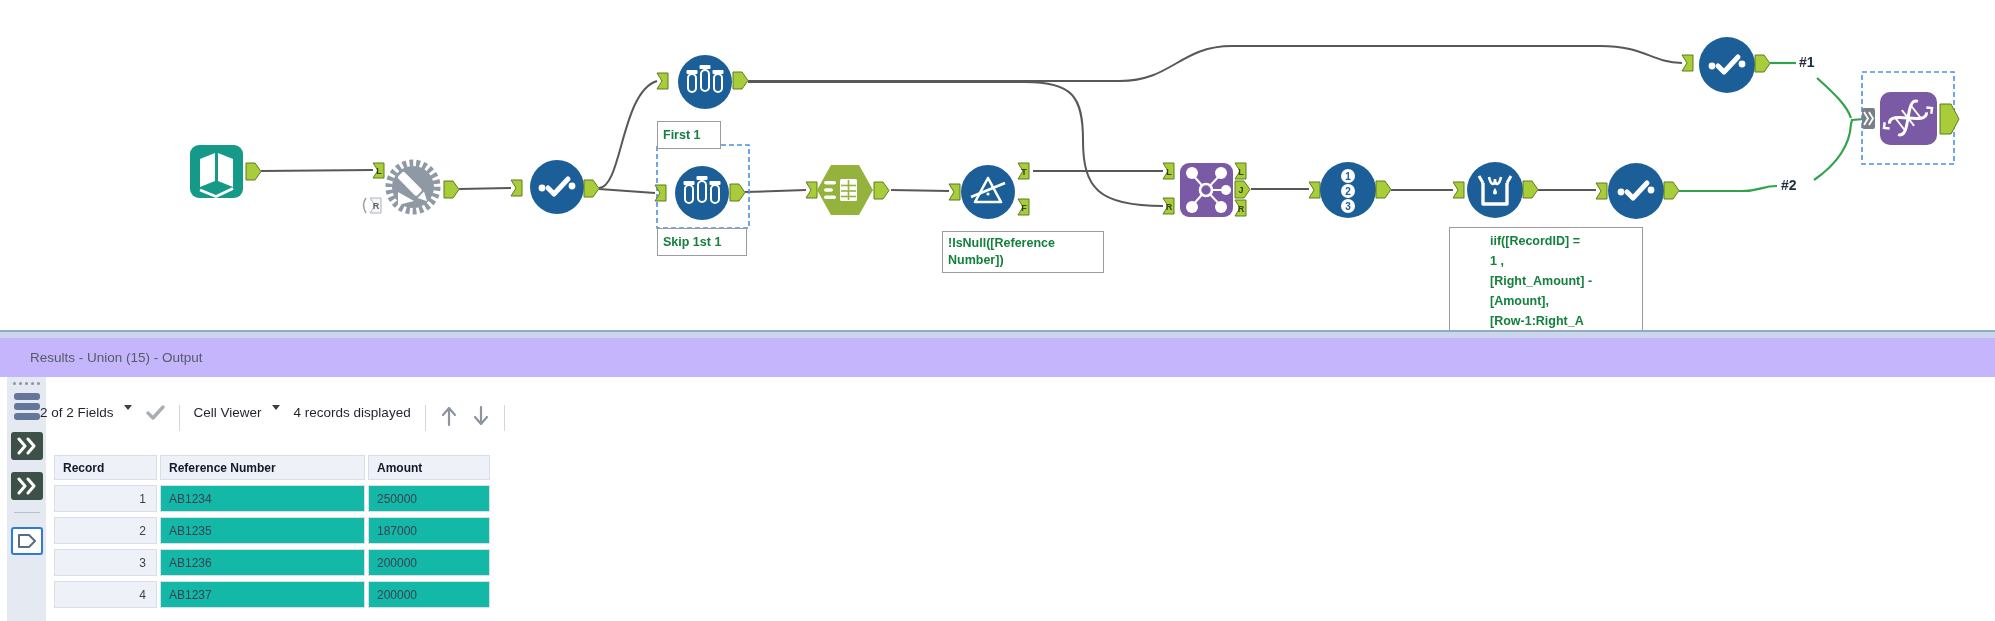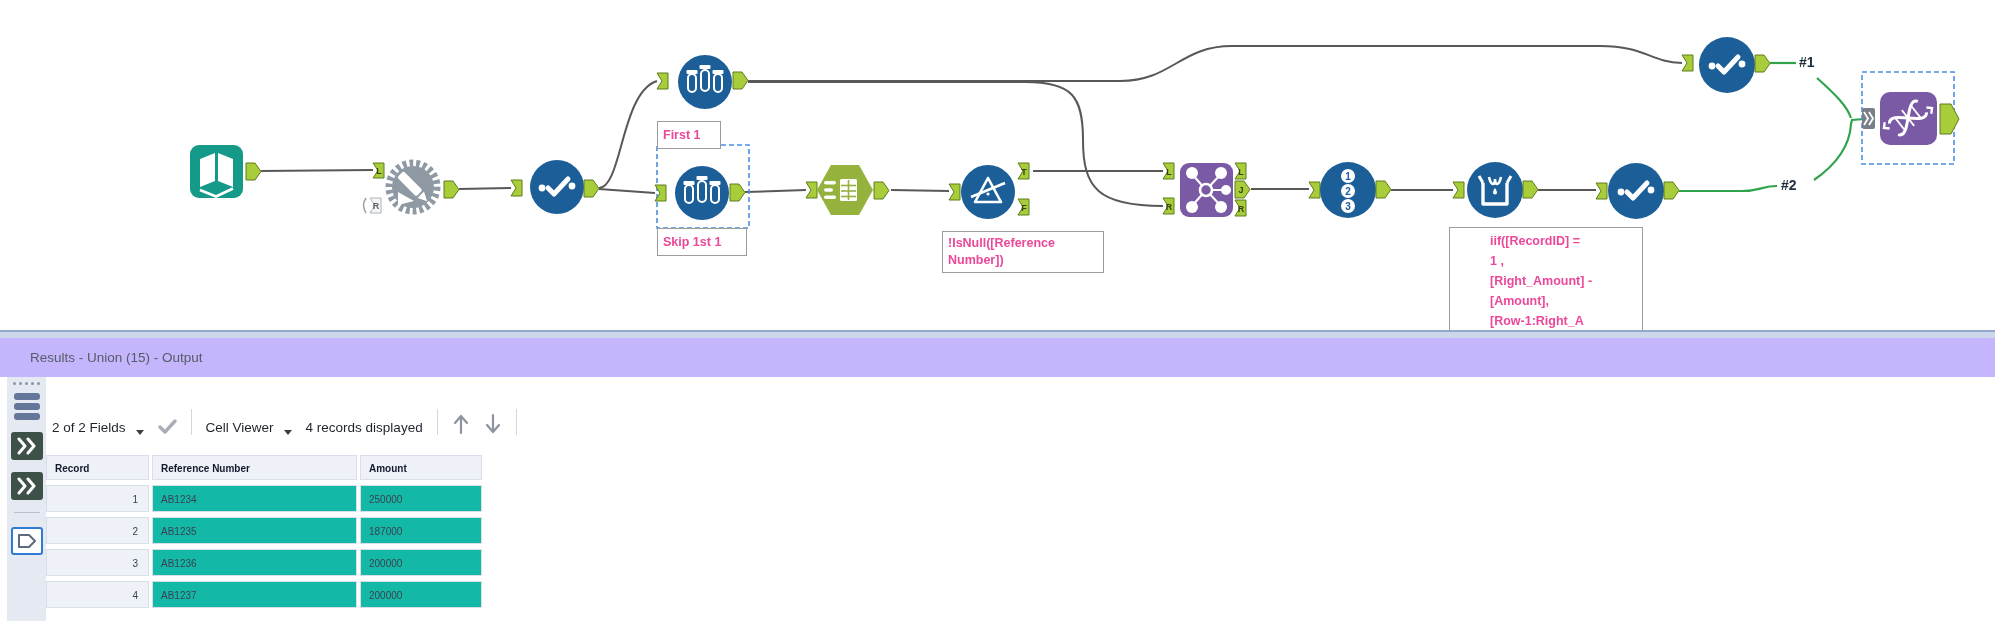--- a/index.html
+++ b/index.html
@@ -1,48 +1,48 @@
 <!DOCTYPE html>
 <html><head>
 <meta charset="utf-8">
 <style>
   html,body{margin:0;padding:0;background:#fff;font-family:"Liberation Sans",sans-serif;}
   #app{position:relative;width:1995px;height:621px;overflow:hidden;background:#fff;}
 
   
   #canvas{position:absolute;left:0;top:0;width:1995px;height:330px;overflow:hidden;background:#fff;}
   #wf-svg{position:absolute;left:0;top:0;}
-  .annot{position:absolute;background:#fff;border:1px solid #9c9c9c;color:#ec4899;
+  .annot{position:absolute;background:#fff;border:1px solid #9c9c9c;color:#15803d;
          font-weight:700;font-size:12.5px;padding:3px 5px;z-index:5;}
   .annot div{white-space:nowrap;}
   .conn-label{position:absolute;font-size:14px;font-weight:700;color:#1f2d3d;z-index:4;}
 
   
   #splitter{position:absolute;left:0;top:330px;width:1995px;height:8px;background:#ccd6ea;border-top:2px solid #93a9cc;box-sizing:border-box;}
   #panel-header{position:absolute;left:0;top:338px;width:1995px;height:39px;background:#c4b5fd;
                 color:#565c66;font-size:13.5px;line-height:39px;padding-left:30px;box-sizing:border-box;}
   #panel-content{position:absolute;left:0;top:377px;width:1995px;height:244px;background:#fff;}
 
   #anchor-strip{position:absolute;left:7px;top:0;width:39px;height:244px;background:#e5e9f1;}
   .grip{display:flex;gap:3px;justify-content:center;padding-top:5px;}
   .grip i{width:3px;height:3px;border-radius:50%;background:#8a93a5;}
   .bars-icon{margin:8px auto 0;width:26px;}
   .bars-icon i{display:block;width:26px;height:7px;border-radius:3px;background:#64769a;margin-bottom:3px;}
   .anchor-btn{width:32px;height:28px;margin:0 auto;border-radius:3px;display:flex;align-items:center;justify-content:center;}
   .anchor-btn.dark{background:#3d5148;margin-top:12px;}
   .anchor-btn.out{background:#fff;border:2px solid #2f7bd3;margin-top:14px;box-sizing:border-box;}
   .strip-divider{width:26px;height:1px;background:#b8bfcc;margin:12px auto 0;}
 
-  #toolbar{position:absolute;left:52px;top:28px;height:30px;display:flex;align-items:flex-end;color:#1f232b;font-size:13.5px;}
+  #toolbar{position:absolute;left:40px;top:28px;height:30px;display:flex;align-items:flex-start;color:#1f232b;font-size:13.5px;}
   .tb-text{white-space:nowrap;}
   .caret{width:0;height:0;border-left:4.5px solid transparent;border-right:4.5px solid transparent;border-top:5px solid #3a3f46;margin:0 14px 0 10px;}
   .sep{width:1px;height:26px;background:#d3d6dd;margin:0 14px;}
 
-  #grid{position:absolute;left:46px;top:78px;display:grid;
-        grid-template-columns:103px 205px 122px;column-gap:3px;row-gap:5px;font-size:10px;}
+  #grid{position:absolute;left:54px;top:78px;display:grid;
+        grid-template-columns:103px 205px 122px;column-gap:3px;row-gap:5px;font-size:12px;}
   .hcell{height:25px;line-height:25px;background:#eef1f7;border:1px solid #d9dfe9;box-sizing:border-box;
          font-weight:700;color:#13182b;padding-left:8px;}
   .cell{height:27px;line-height:27px;border:1px solid #d9dfe9;box-sizing:border-box;color:#39424f;background:#14b8a6;padding-left:8px;}
   .cell.rec{background:#eef1f7;text-align:right;padding-right:10px;padding-left:0;}
 </style>
 </head>
 <body>
 <div id="app">
 
 <div id="canvas">

